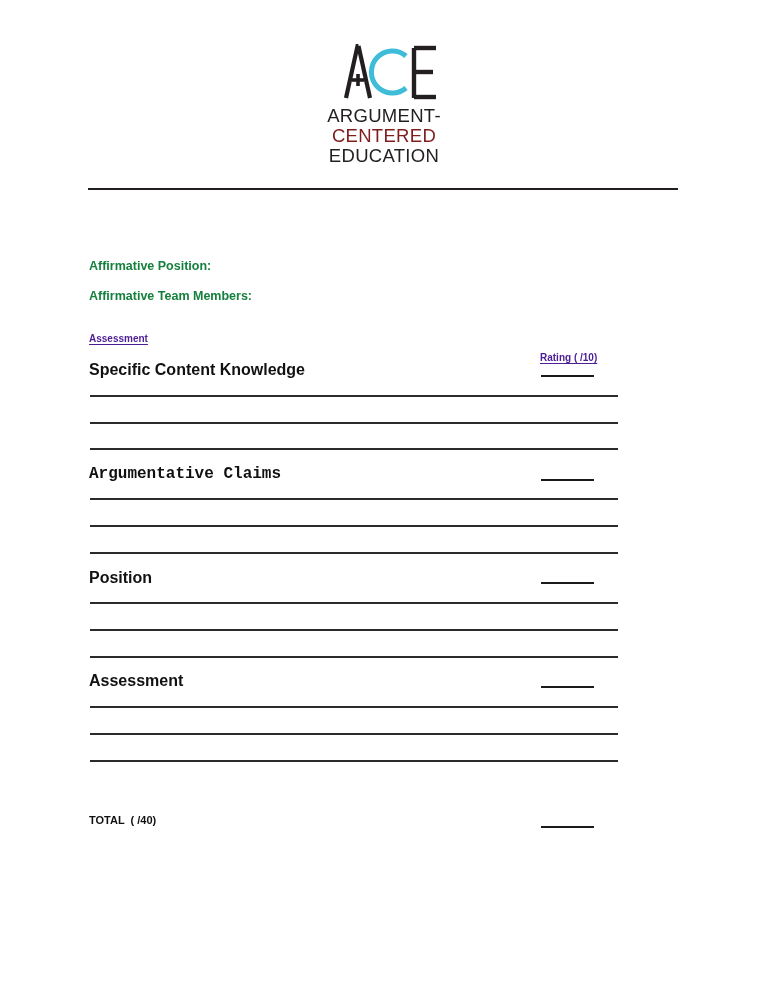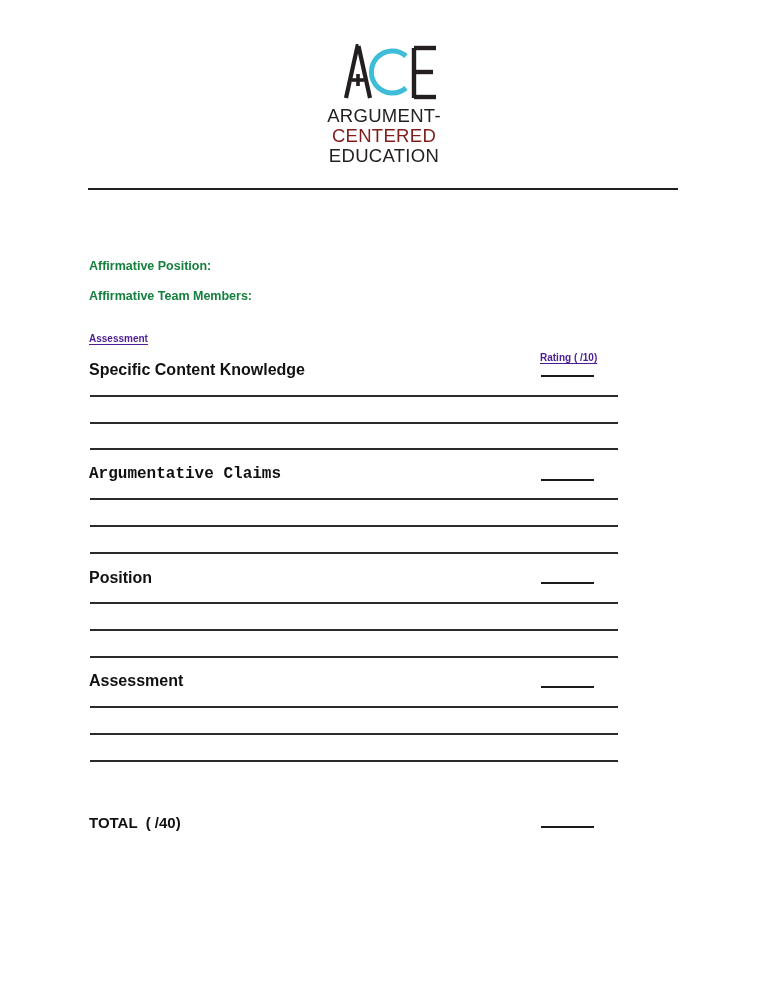--- a/index.html
+++ b/index.html
@@ -130,21 +130,21 @@
     width: 528px;
     height: 0;
     border-top: 2px solid #2b2b2b;
   }
 
   
   .total-label {
     position: absolute;
     left: 89px;
     top: 806px;
-    font-size: 15px;
+    font-size: 11px;
     font-weight: bold;
     color: #111111;
     white-space: pre;
   }
   .total-blank {
     position: absolute;
     left: 541px;
     top: 818px;
     width: 53px;
     height: 0;

